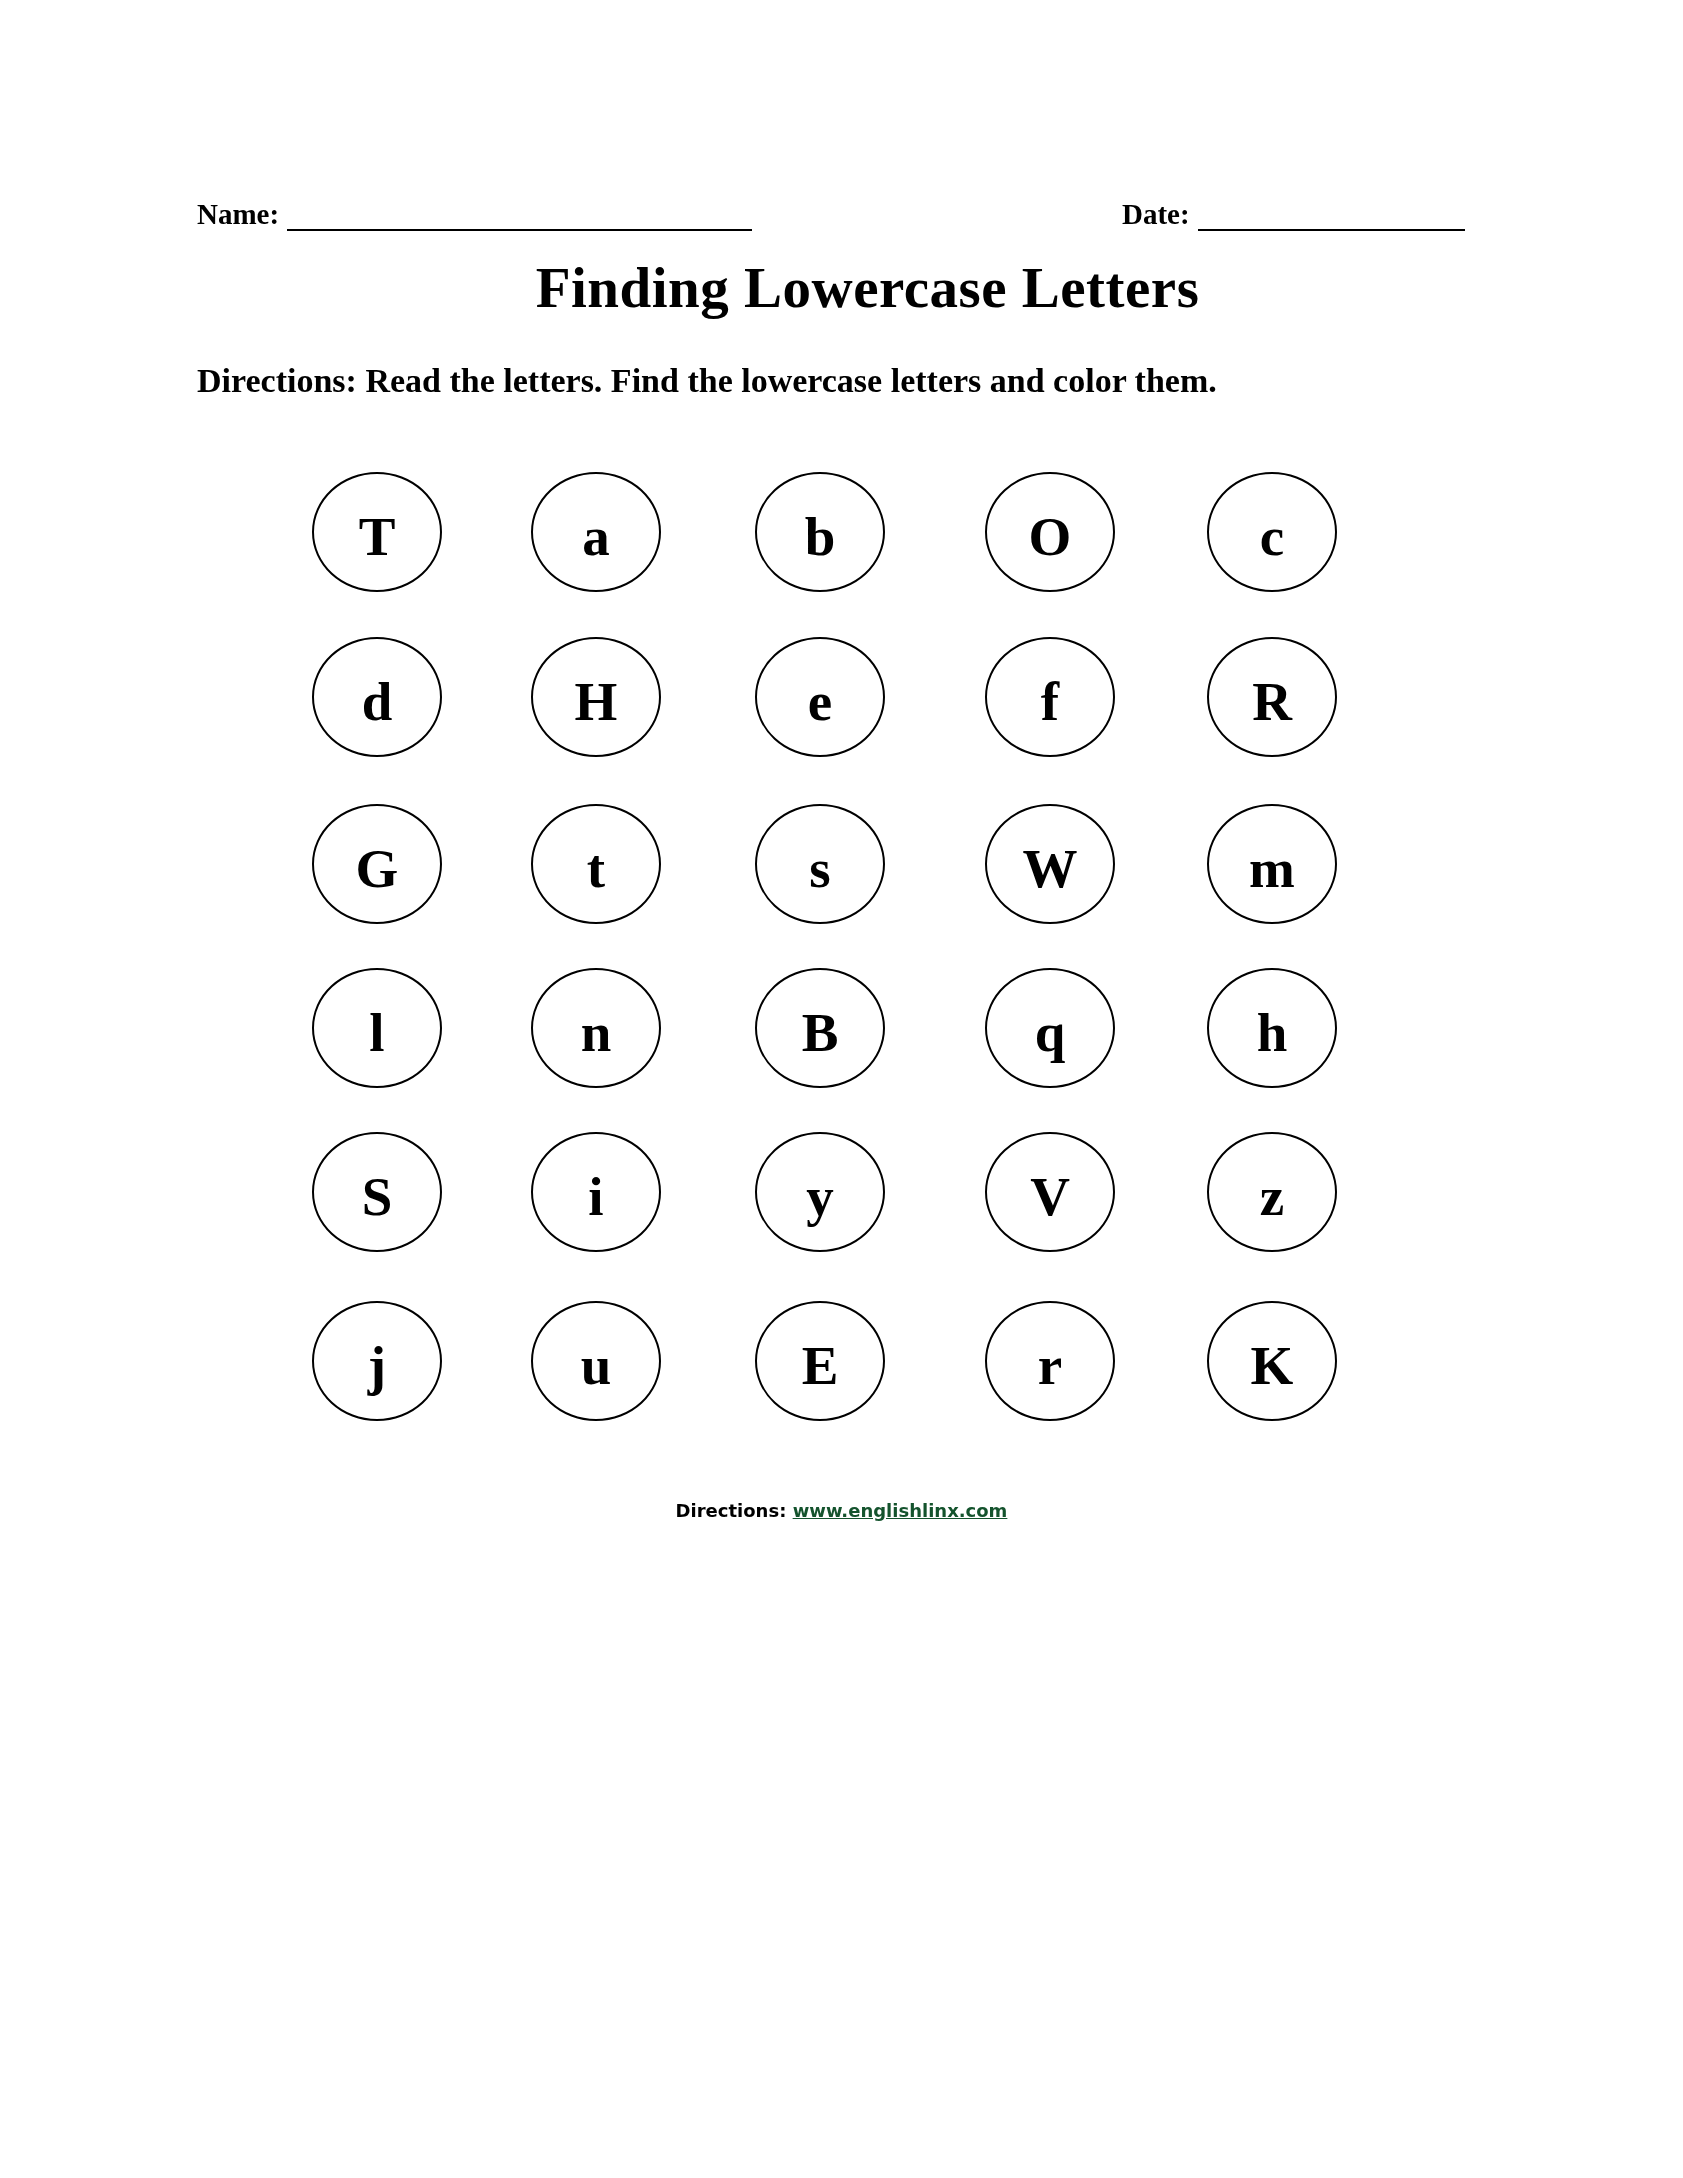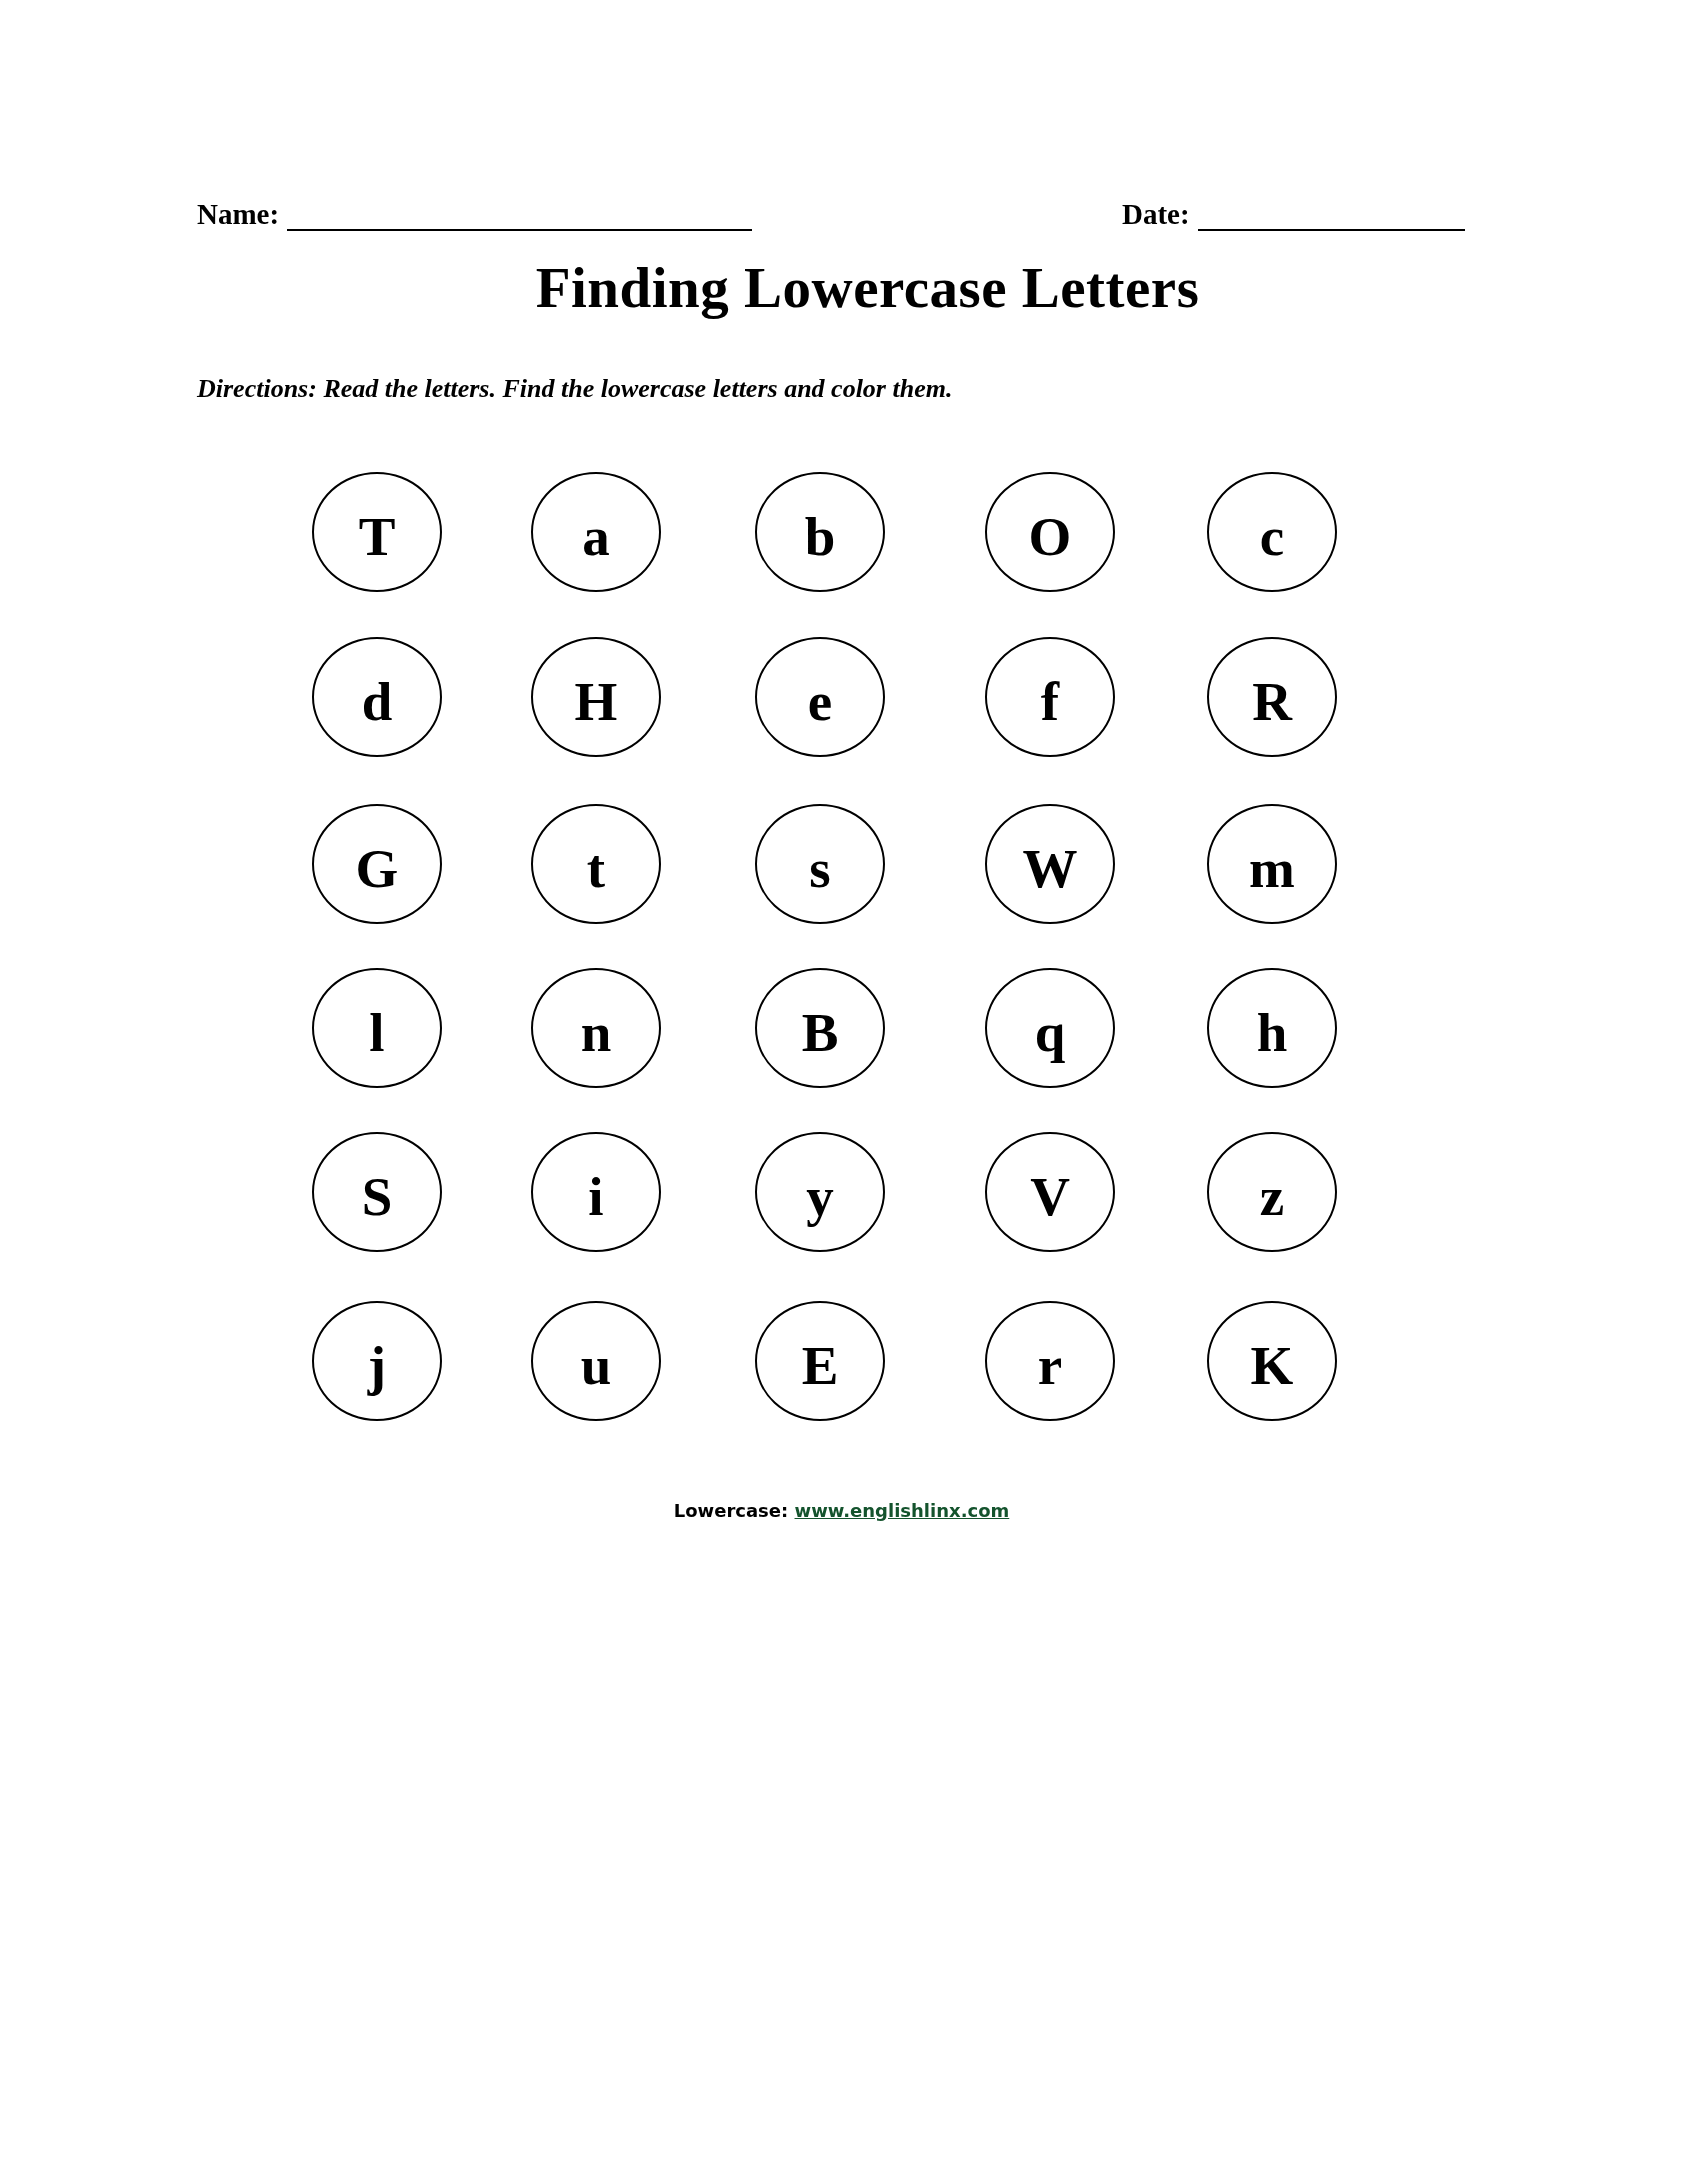--- a/index.html
+++ b/index.html
@@ -7,22 +7,22 @@
            font-family: "DejaVu Serif", "Liberation Serif", serif; color: #000; }
     .page { position: absolute; left: 0; top: 0; width: 1683px; height: 1950px; }
     .field { position: absolute; top: 198px; font-family: "Liberation Serif", serif; font-weight: bold; font-size: 29px; display: flex; align-items: flex-end; }
     .field .line { display: inline-block; border-bottom: 2.5px solid #000; margin-left: 8px; height: 24px; }
     .name-field { left: 197px; }
     .name-field .line { width: 465px; }
     .date-field { left: 1122px; }
     .date-field .line { width: 267px; }
     .title { position: absolute; left: 0; width: 1683px; top: 255px; text-align: center;
              font-family: "Liberation Serif", serif; font-weight: bold; font-size: 57px; letter-spacing: 0.5px; padding-left: 26px; }
-    .directions { position: absolute; left: 197px; top: 374px; font-family: "Liberation Serif", serif;
-                  font-weight: bold; font-size: 26px; white-space: nowrap; font-style: italic; }
+    .directions { position: absolute; left: 197px; top: 362px; font-family: "Liberation Serif", serif;
+                  font-weight: bold; font-size: 34px; white-space: nowrap; }
     .grid { position: absolute; left: 0; top: 0; width: 1683px; height: 2178px; }
     .bubble { position: absolute; width: 130px; height: 120px; border: 2.5px solid #000; border-radius: 50%;
               box-sizing: border-box; display: flex; align-items: center; justify-content: center;
               font-family: "Liberation Serif", serif; font-weight: bold; font-size: 55px; line-height: 1; cursor: pointer; background: #fff; }
     .bubble span { position: relative; top: 4px; }
     .copyright { position: absolute; left: 0; width: 1683px; top: 1500px; text-align: center;
                  font-family: "DejaVu Sans", "Liberation Sans", sans-serif; font-weight: bold; font-size: 18px; }
     .copyright a { color: #14532d; text-decoration: underline; }
   </style>
 </head>
@@ -131,18 +131,18 @@
       </div>
       <div class="bubble" style="left: 985px; top: 1301px;">
         <span>r</span>
       </div>
       <div class="bubble" style="left: 1207px; top: 1301px;">
         <span>K</span>
       </div>
     </div>
 
   <div class="copyright">
-    <span>Lowercase:</span>
+    <span>Directions:</span>
     <a>www.englishlinx.com</a>
   </div>
 
 </div>
 
 
 </body></html>

